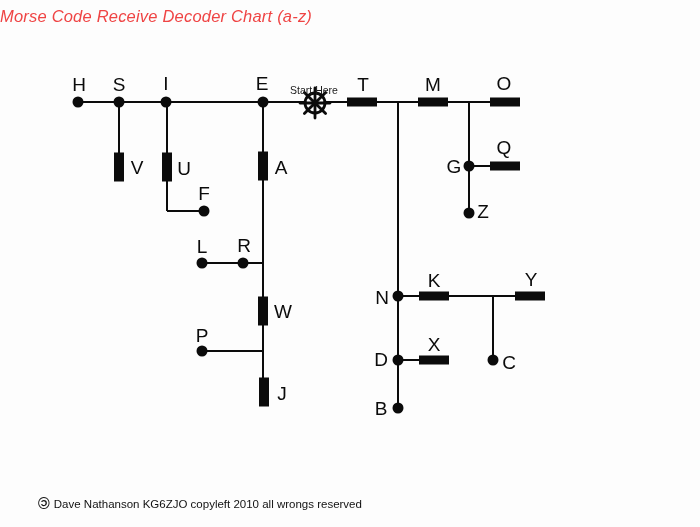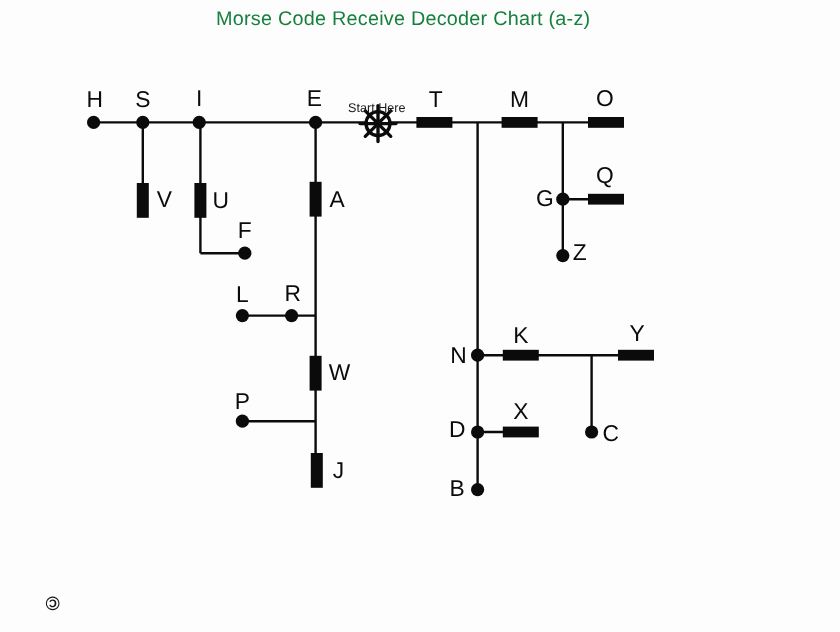--- a/index.html
+++ b/index.html
@@ -7,24 +7,25 @@
     position:relative;
     width:700px;height:527px;
     background:#fdfdfd;
     font-family:"Liberation Sans", sans-serif;
     color:#0b0b0b;
     overflow:hidden;
   }
   .title{
     position:absolute;
     left:0;top:7px;width:672px;
-    text-align:center;
+    text-align:left;
     font-size:16.5px;
     letter-spacing:0.2px;
-    color:#15803d;
+    color:#ef4444;
+    font-style:italic;
   }
   .diagram{
     position:absolute;left:0;top:0;width:700px;height:527px;
   }
   svg.layer{position:absolute;left:0;top:0;}
   .node-letter{
     position:absolute;
     transform:translate(-50%,-50%);
     font-size:19px;
     line-height:1;
@@ -141,14 +142,15 @@
         <span class="node-letter" style="left: 381px; top: 408px;">B</span>
         <span class="node-letter" style="left: 454px; top: 166px;">G</span>
         <span class="node-letter" style="left: 504px; top: 147px;">Q</span>
         <span class="node-letter" style="left: 483px; top: 211px;">Z</span>
       </div>
     <div class="start-here">Start Here</div>
   </div>
 
   <div class="footer">
     <span class="copyleft-glyph">©</span>
+    <span>Dave Nathanson KG6ZJO copyleft 2010 all wrongs reserved</span>
   </div>
 </div>
 
 </body></html>

